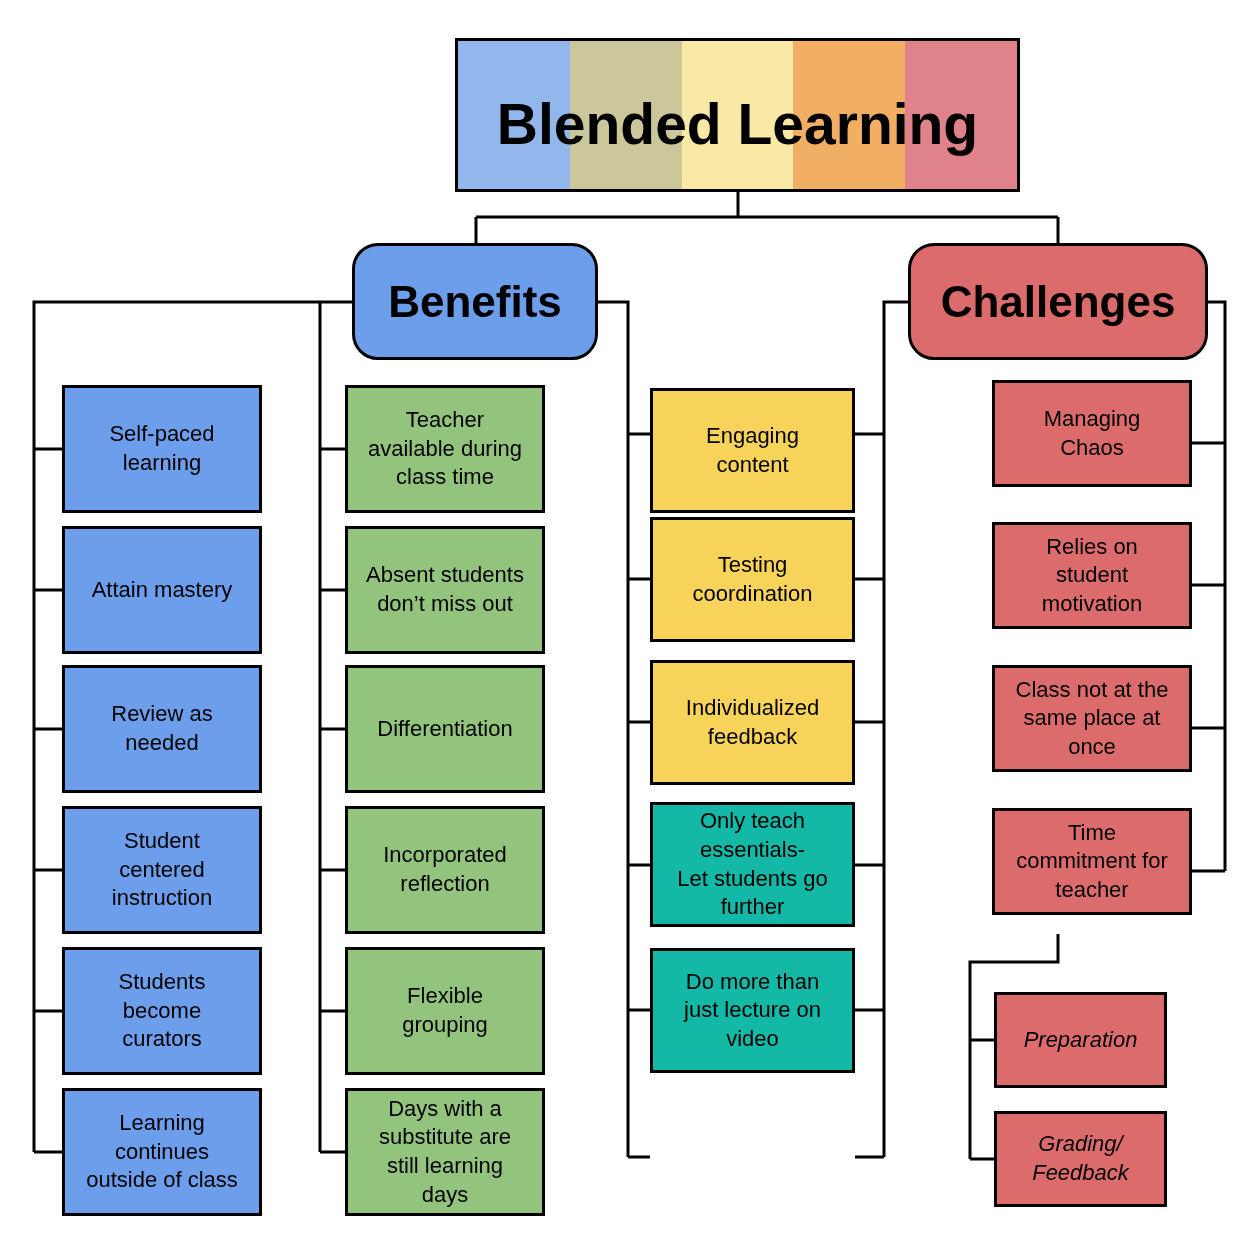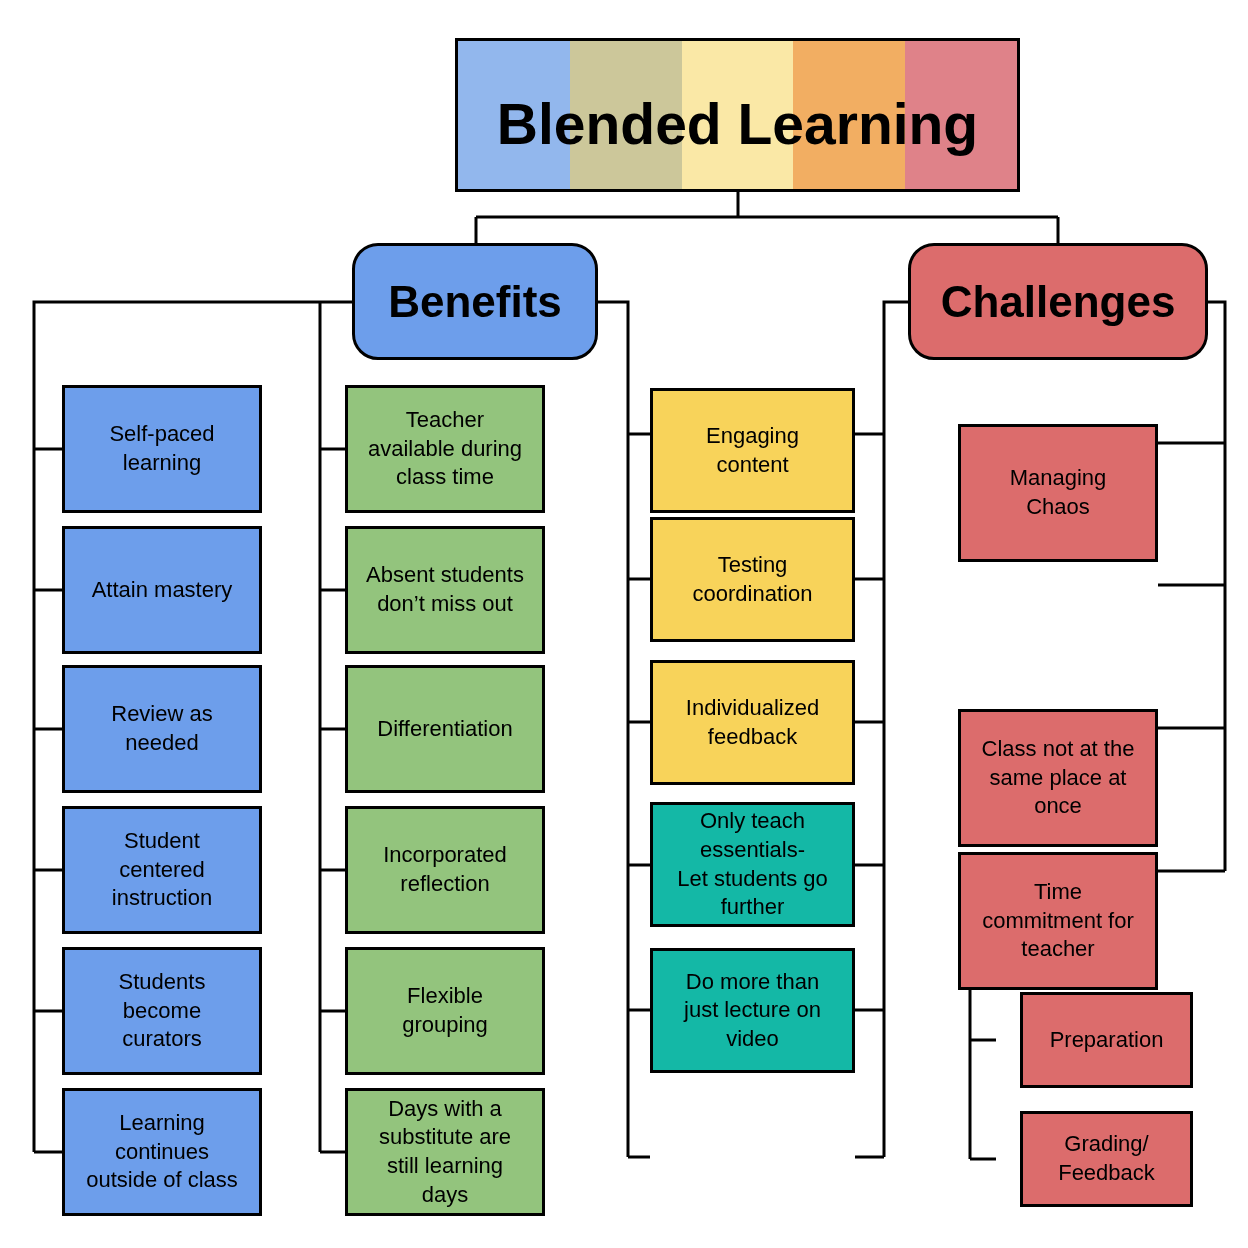--- a/index.html
+++ b/index.html
@@ -34,22 +34,22 @@
   }
   .c-blue{background:#6D9EEB}
   .c-green{background:#93C47D}
   .c-yellow{background:#F8D35A}
   .c-orange{background:#14b8a6}
   .c-red{background:#DC6C6C}
   
   .col-blue{left:62px;width:200px;height:128px;}
   .col-green{left:345px;width:200px;height:128px;}
   .col-mid{left:650px;width:205px;height:125px;}
-  .col-red{left:958px;width:200px;height:138px;margin-top:44px;}
-  .col-sub{left:1020px;width:173px;height:96px;}
+  .col-red{left:992px;width:200px;height:107px;}
+  .col-sub{left:994px;width:173px;height:96px;font-style:italic;}
   
   .b1{top:385px}.b2{top:526px}.b3{top:665px}.b4{top:806px}.b5{top:947px}.b6{top:1088px}
   .m1{top:388px}.m2{top:517px}.m3{top:660px}.m4{top:802px}.m5{top:948px}.m6{top:1095px}
   .r1{top:380px}.r2{top:522px}.r3{top:665px}.r4{top:808px}
   .u1{top:992px}.u2{top:1111px}
 </style>
 </head>
 <body>
 
 <div class="canvas">
@@ -117,20 +117,23 @@
   <div class="node c-orange col-mid m4">Only teach
 essentials-
 Let students go
 further</div>
   <div class="node c-orange col-mid m5">Do more than
 just lecture on
 video</div>
 
   <div class="node c-red col-red r1">Managing
 Chaos</div>
+  <div class="node c-red col-red r2">Relies on
+student
+motivation</div>
   <div class="node c-red col-red r3">Class not at the
 same place at
 once</div>
   <div class="node c-red col-red r4">Time
 commitment for
 teacher</div>
 
   <div class="node c-red col-sub u1">Preparation</div>
   <div class="node c-red col-sub u2">Grading/
 Feedback</div>

